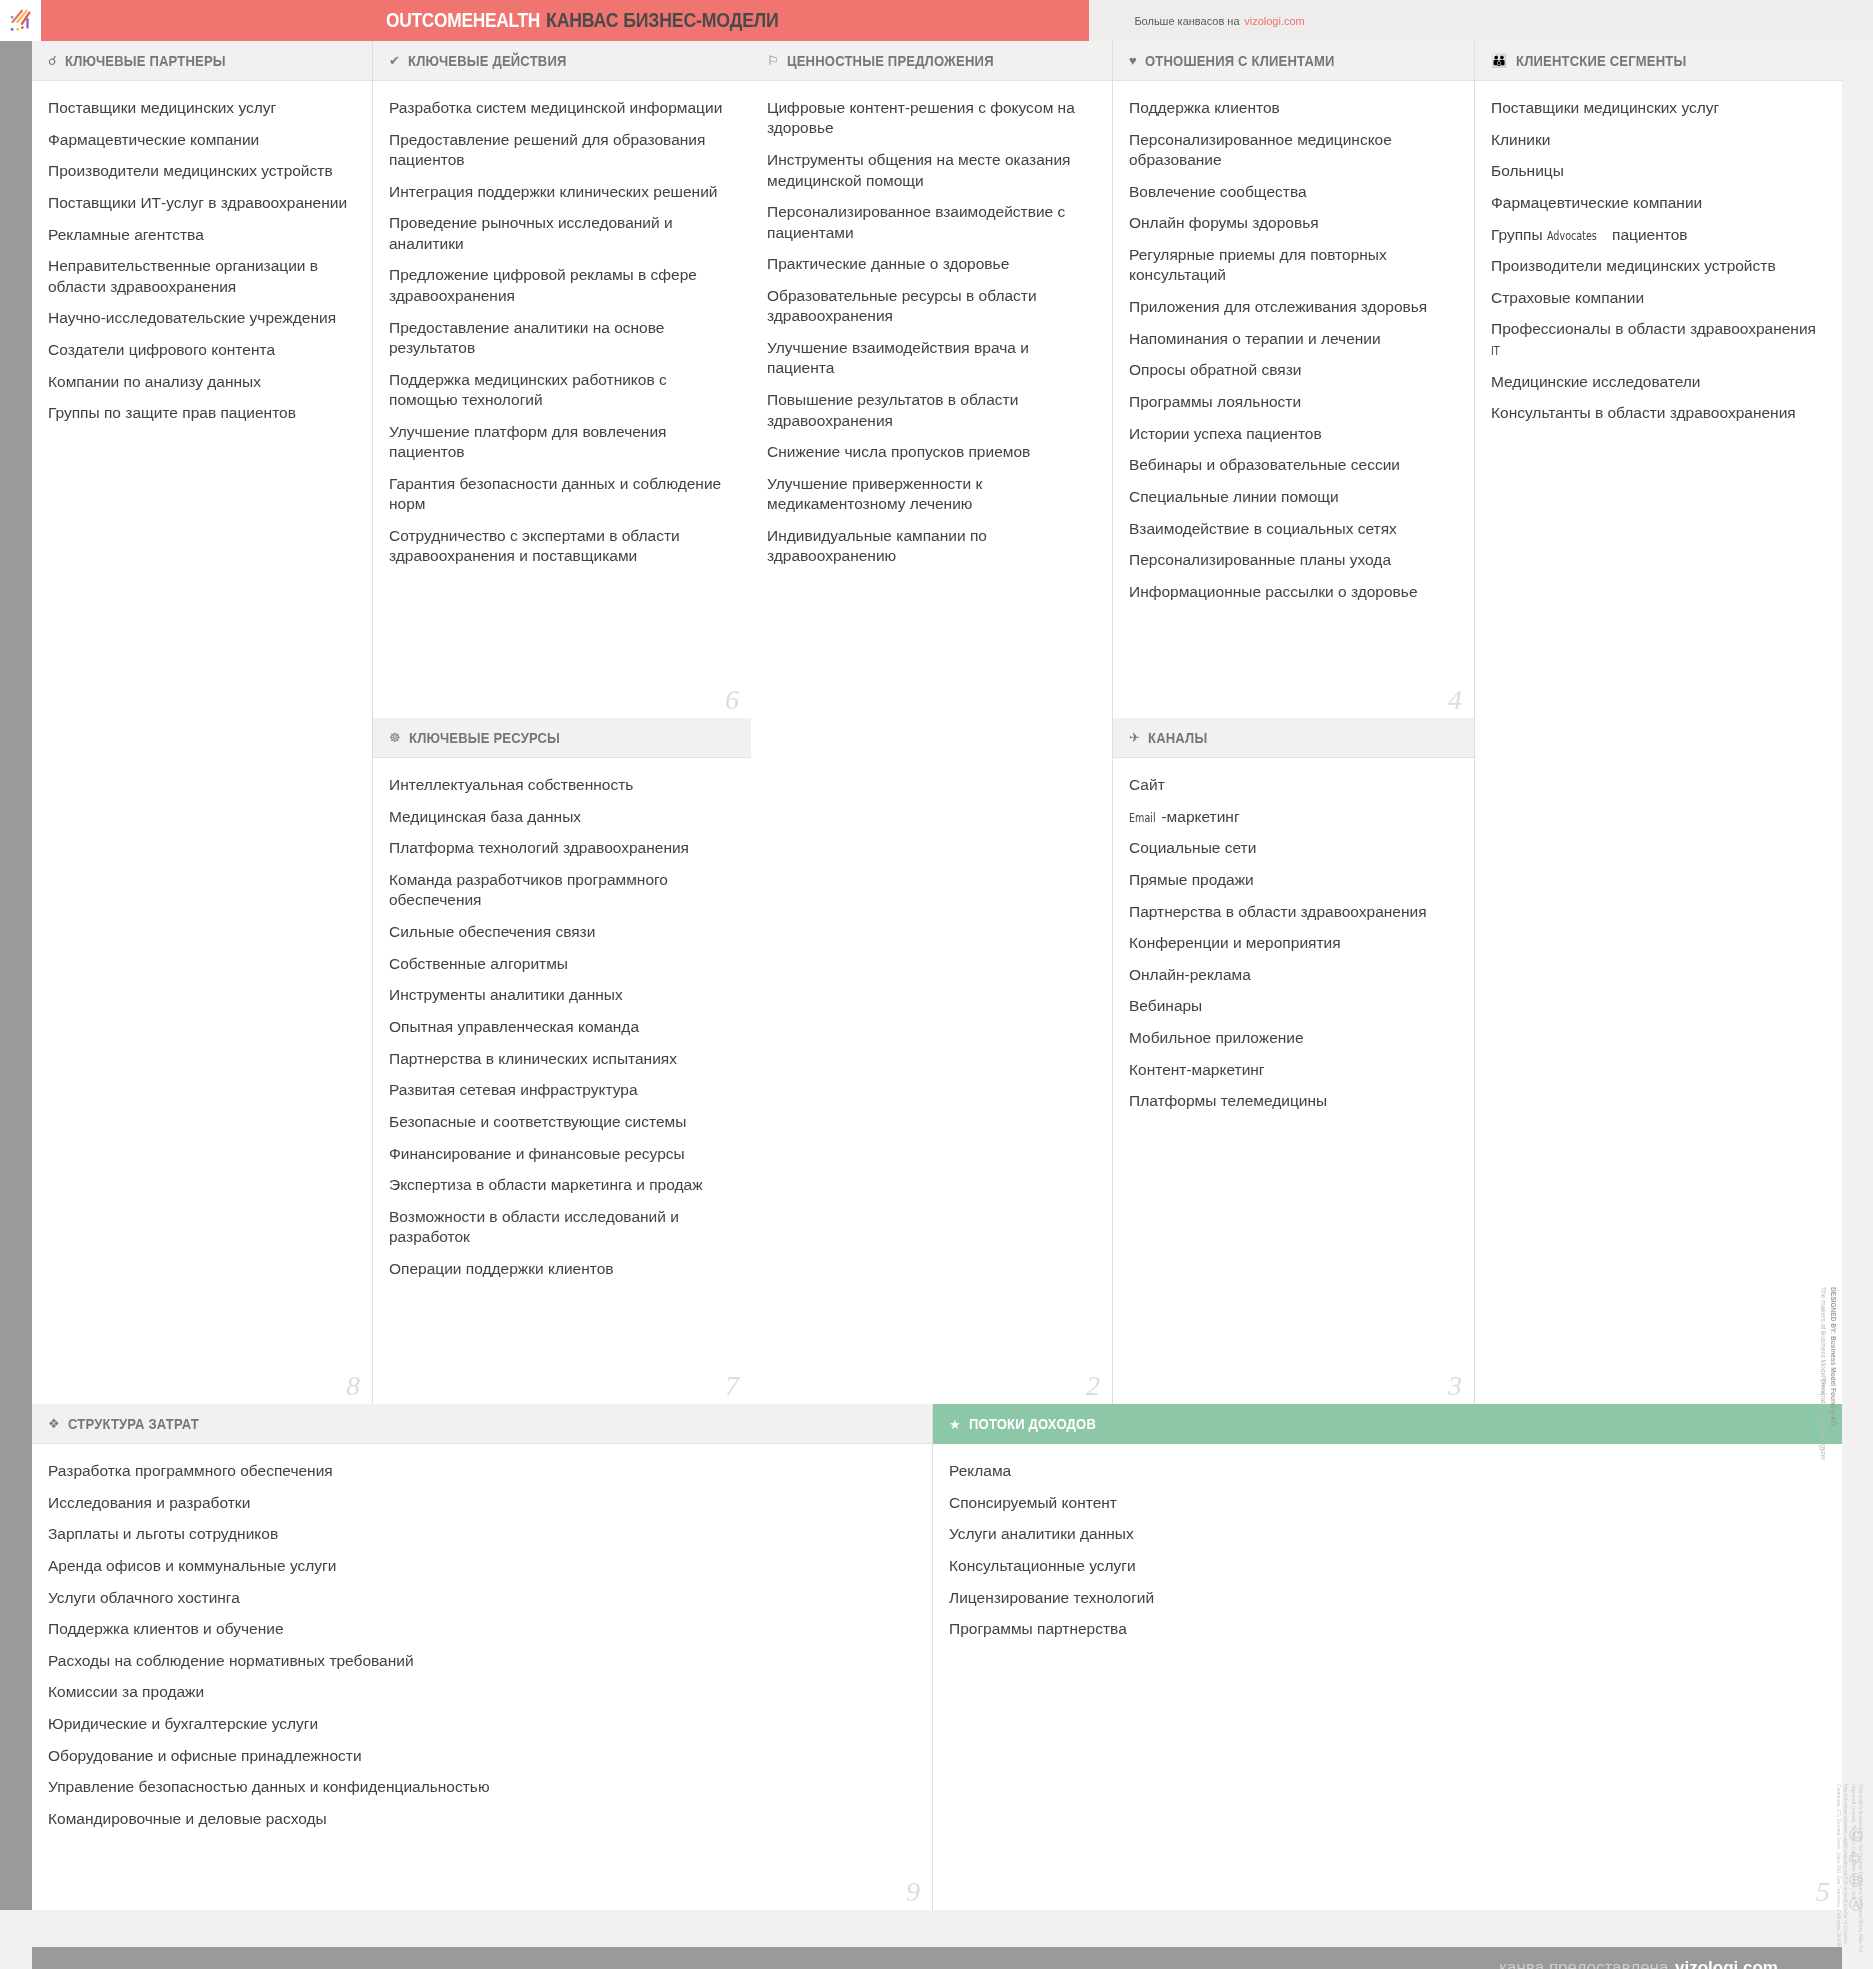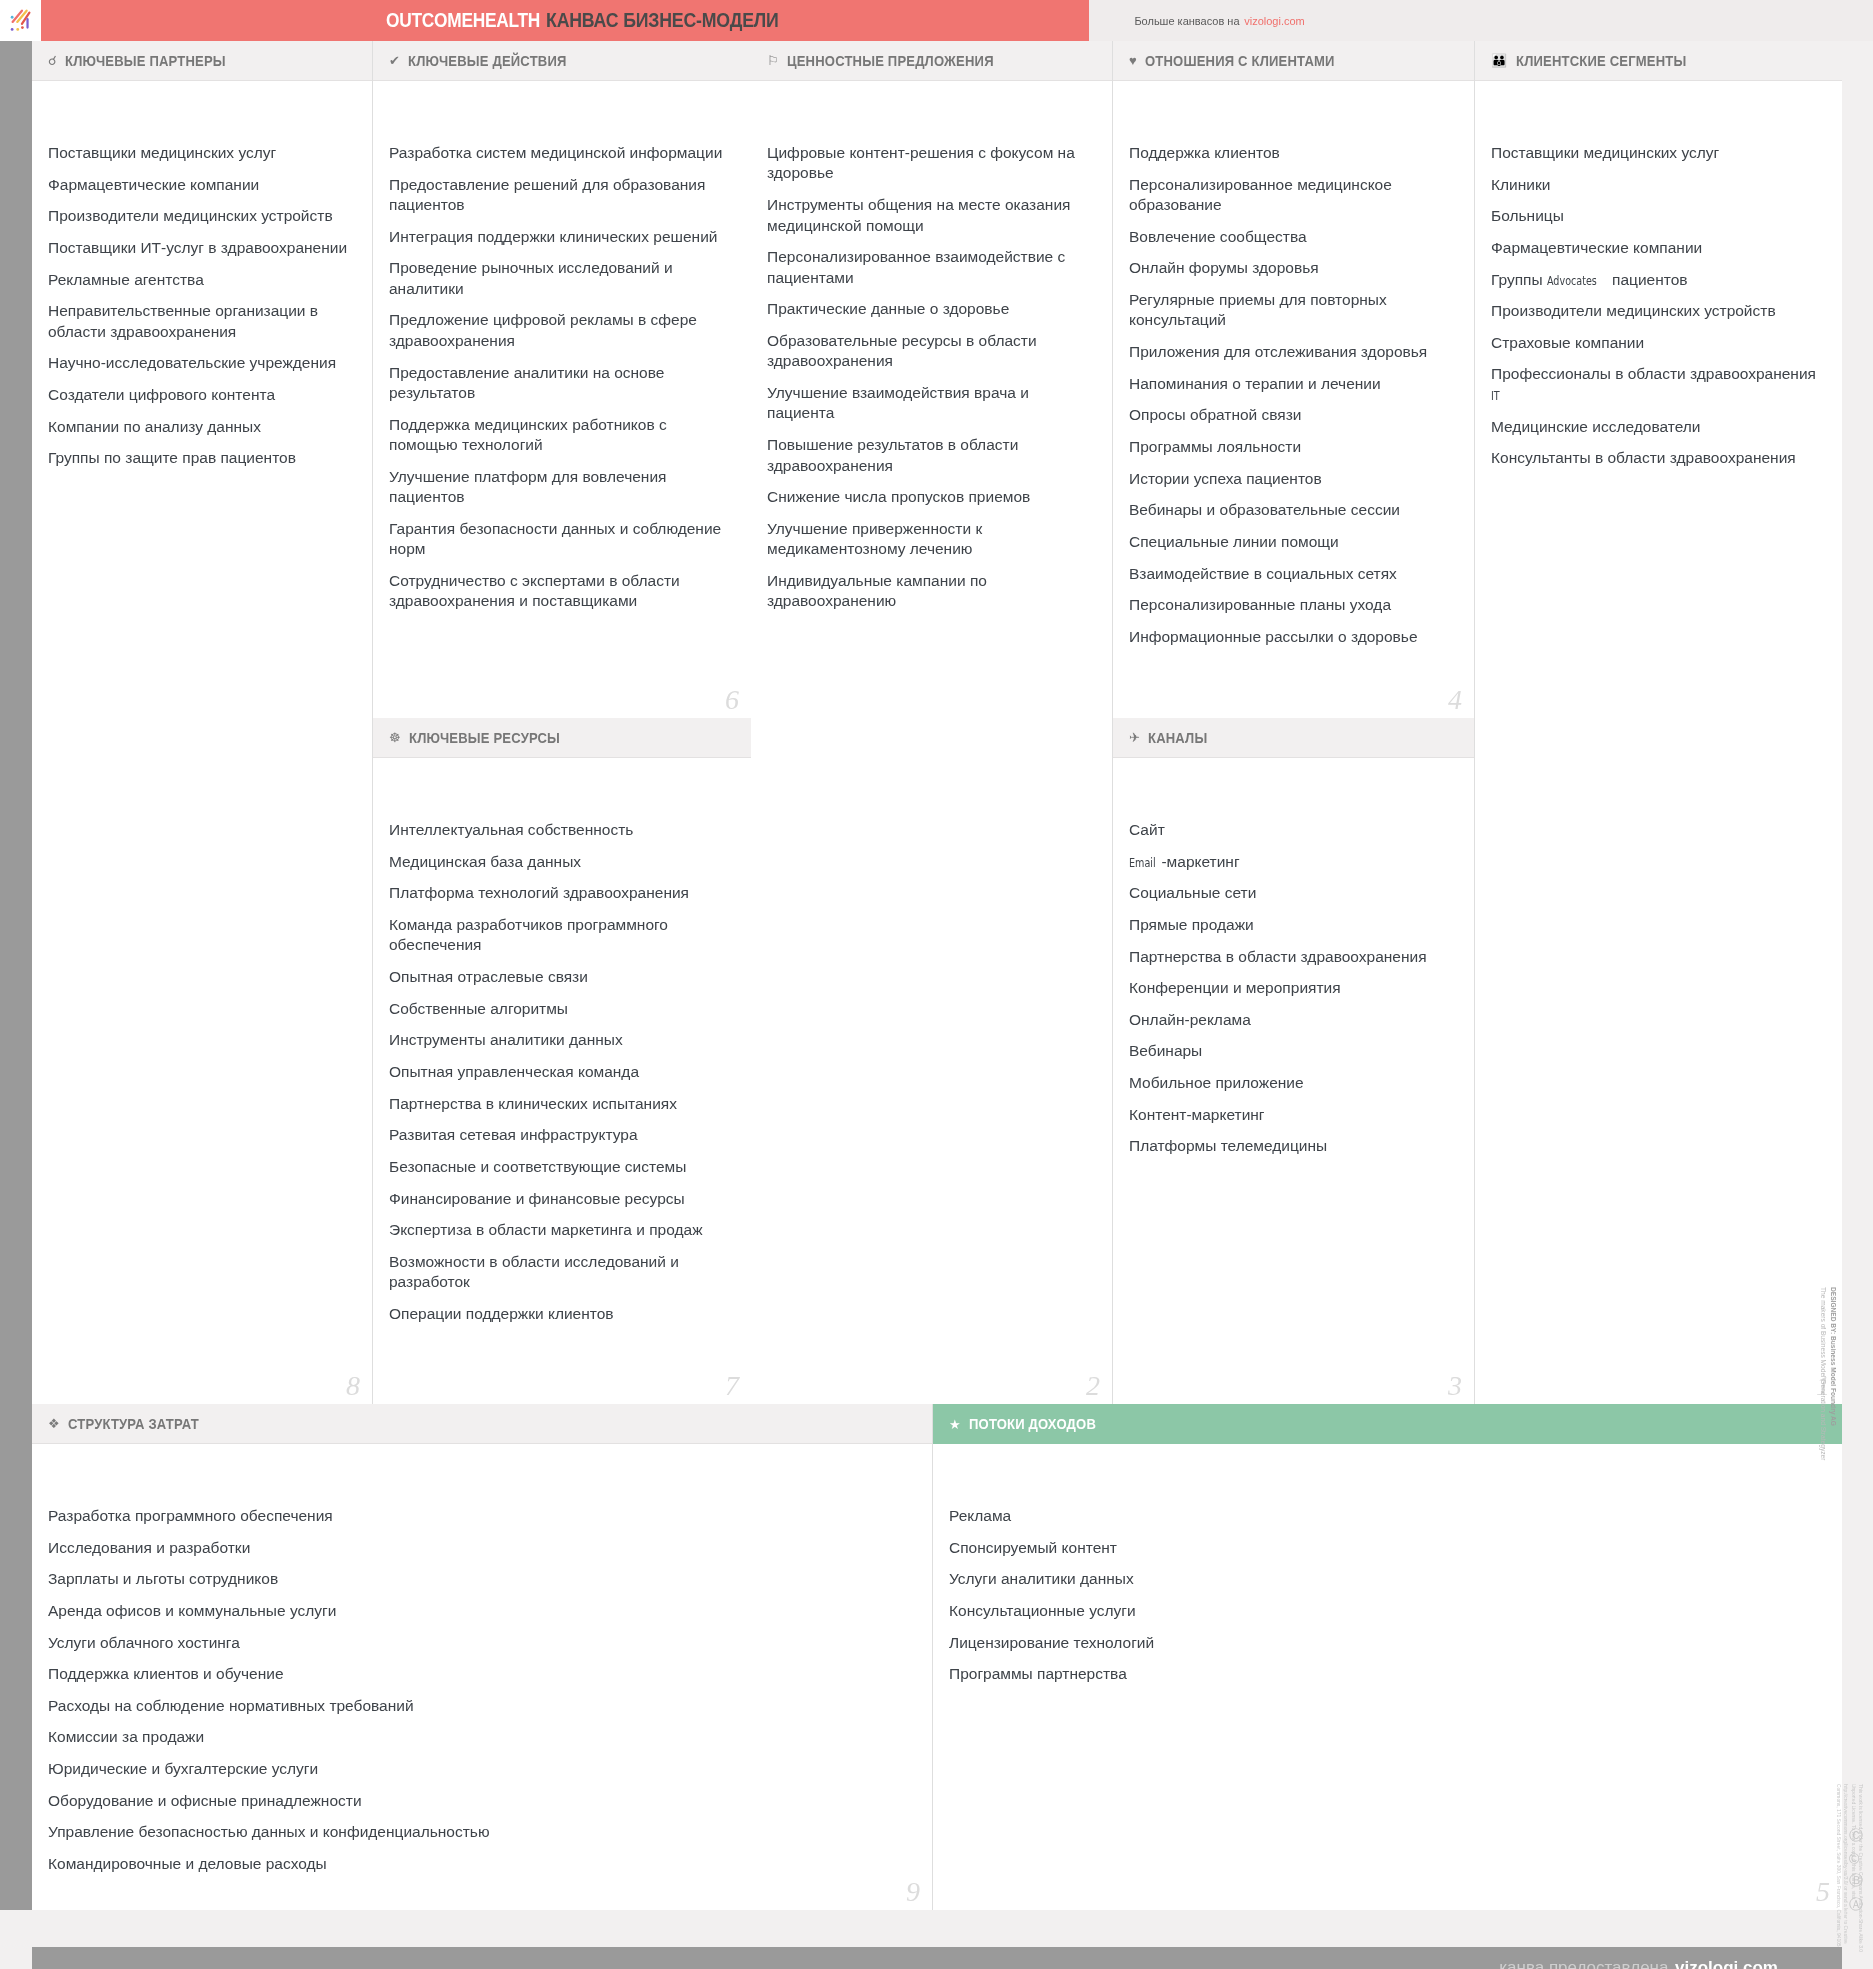--- a/index.html
+++ b/index.html
@@ -109,21 +109,20 @@
     font-size: 14.5px;
     font-weight: bold;
     color: #777777;
     letter-spacing: 0.2px;
     transform: scaleX(0.9);
     transform-origin: left center;
     white-space: nowrap;
   }
   .block-body {
     padding: 17px 19px 9.4px 16px;
-    margin-top: 45px;
   }
   .block-body .item {
     font-size: 15.5px;
     line-height: 1.32;
     color: #3e4349;
     margin-bottom: 11.2px;
   }
   .block-body .item .alt {
     font-family: "DejaVu Sans Condensed", "Liberation Sans Narrow", "Liberation Sans", sans-serif;
     font-size: 13px;
@@ -285,21 +284,21 @@
     <div class="block" id="blk-resources">
       <div class="block-head">
         <span class="hicon">☸</span>
         <span class="htitle">КЛЮЧЕВЫЕ РЕСУРСЫ</span>
       </div>
       <div class="block-body">
         <div class="item">Интеллектуальная собственность</div>
         <div class="item">Медицинская база данных</div>
         <div class="item">Платформа технологий здравоохранения</div>
         <div class="item">Команда разработчиков программного обеспечения</div>
-        <div class="item">Опытная отраслевые связи</div>
+        <div class="item">Сильные обеспечения связи</div>
         <div class="item">Собственные алгоритмы</div>
         <div class="item">Инструменты аналитики данных</div>
         <div class="item">Опытная управленческая команда</div>
         <div class="item">Партнерства в клинических испытаниях</div>
         <div class="item">Развитая сетевая инфраструктура</div>
         <div class="item">Безопасные и соответствующие системы</div>
         <div class="item">Финансирование и финансовые ресурсы</div>
         <div class="item">Экспертиза в области маркетинга и продаж</div>
         <div class="item">Возможности в области исследований и разработок</div>
         <div class="item">Операции поддержки клиентов</div>

